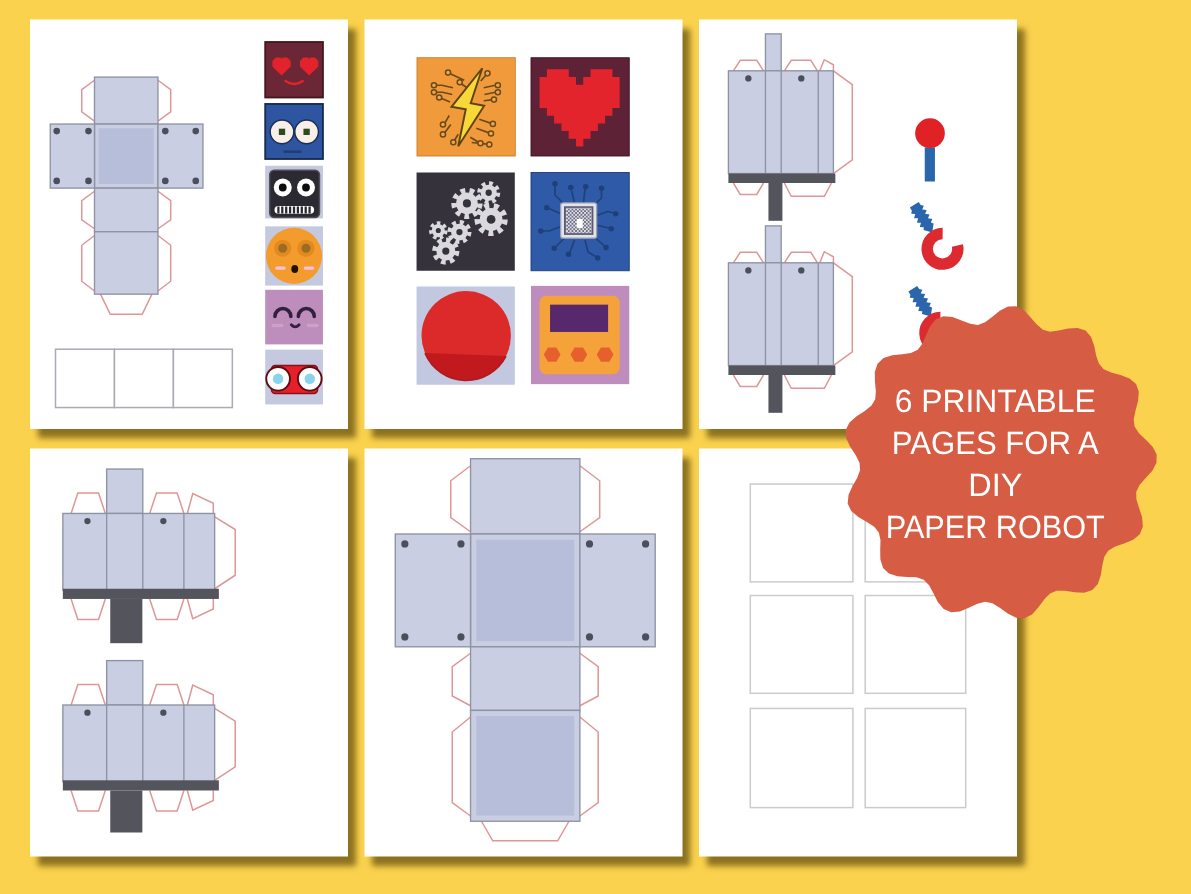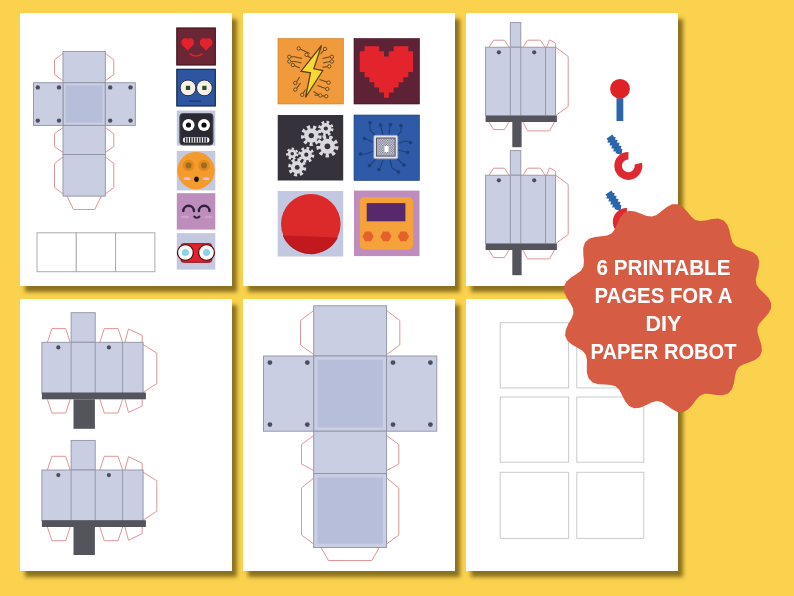--- a/index.html
+++ b/index.html
@@ -455,21 +455,21 @@
 
     <rect x="110.8" y="98" width="67" height="65.2"></rect>
 
     <rect x="34.2" y="173.3" width="68.4" height="66.1"></rect>
 
     <rect x="110.8" y="173.3" width="67" height="66.1"></rect>
   </g>
 </svg>
 </div>
 
-<div id="badge" style="position:absolute;left:556px;top:198px;width:221px;height:221px;font-weight:bold;">
+<div id="badge" style="position:absolute;left:556px;top:198px;width:221px;height:221px;">
 <svg width="221" height="221" viewBox="0 0 221 221">
 
   <path id="badge-blob" d="M215.0,110.5 L212.2,115.8 L207.8,120.7 L203.7,125.3 L201.5,129.8 L201.6,134.9 L203.4,140.7 L205.4,146.9 L205.9,153.0 L203.9,158.1 L199.4,161.8 L193.4,164.3 L187.4,166.4 L182.8,169.1 L180.2,173.2 L178.9,178.9 L177.9,185.4 L175.9,191.3 L172.2,195.4 L166.8,197.2 L160.4,196.9 L154.0,195.9 L148.5,195.8 L144.0,197.7 L140.1,201.7 L136.3,206.9 L132.0,211.6 L126.9,214.2 L121.4,213.9 L115.8,211.0 L110.5,207.2 L105.6,204.1 L100.8,203.1 L95.6,204.5 L89.9,207.2 L83.9,209.7 L78.1,210.2 L73.1,208.0 L69.2,203.3 L66.2,197.4 L63.4,192.1 L59.8,188.5 L55.0,186.9 L48.9,186.6 L42.3,186.2 L36.6,184.4 L32.7,180.6 L30.9,174.9 L30.8,168.4 L31.0,162.2 L29.9,157.0 L26.8,153.1 L21.9,150.0 L16.2,146.7 L11.5,142.7 L9.1,137.7 L9.7,131.9 L12.3,126.1 L15.5,120.5 L17.4,115.4 L17.0,110.5 L14.5,105.5 L10.9,100.0 L8.2,94.3 L7.8,88.7 L10.3,83.7 L15.1,79.5 L20.5,76.0 L25.0,72.4 L27.5,68.2 L27.9,62.8 L27.3,56.5 L27.2,50.0 L29.0,44.5 L33.0,40.7 L38.9,38.9 L45.4,38.2 L51.3,37.4 L55.8,35.2 L58.9,31.1 L61.4,25.4 L64.1,19.5 L67.9,14.9 L73.0,12.8 L79.0,13.4 L85.1,15.7 L90.8,17.9 L95.9,18.6 L100.7,16.9 L105.4,13.3 L110.5,9.2 L116.0,6.3 L121.5,6.2 L126.6,8.9 L131.1,13.6 L135.2,18.4 L139.3,21.9 L144.0,23.1 L149.7,22.4 L156.1,21.0 L162.4,20.6 L167.7,22.4 L171.4,26.7 L173.5,32.7 L174.8,39.1 L176.6,44.4 L179.8,48.1 L184.8,50.3 L191.0,52.0 L197.0,54.3 L201.4,58.0 L203.2,63.2 L202.7,69.4 L201.0,75.8 L199.8,81.5 L200.4,86.4 L203.3,90.8 L207.9,95.1 L212.4,99.8 L215.1,105.0 Z" fill="#D75C44"></path>
 
   <text x="107.5" y="76.5" fill="#ffffff" font-size="21.6px" text-anchor="middle" textLength="134" lengthAdjust="spacingAndGlyphs">6 PRINTABLE</text>
 
   <text x="107.5" y="104.5" fill="#ffffff" font-size="21.6px" text-anchor="middle" textLength="138" lengthAdjust="spacingAndGlyphs">PAGES FOR A</text>
 
   <text x="107.5" y="132.5" fill="#ffffff" font-size="21.6px" text-anchor="middle">DIY</text>
 

